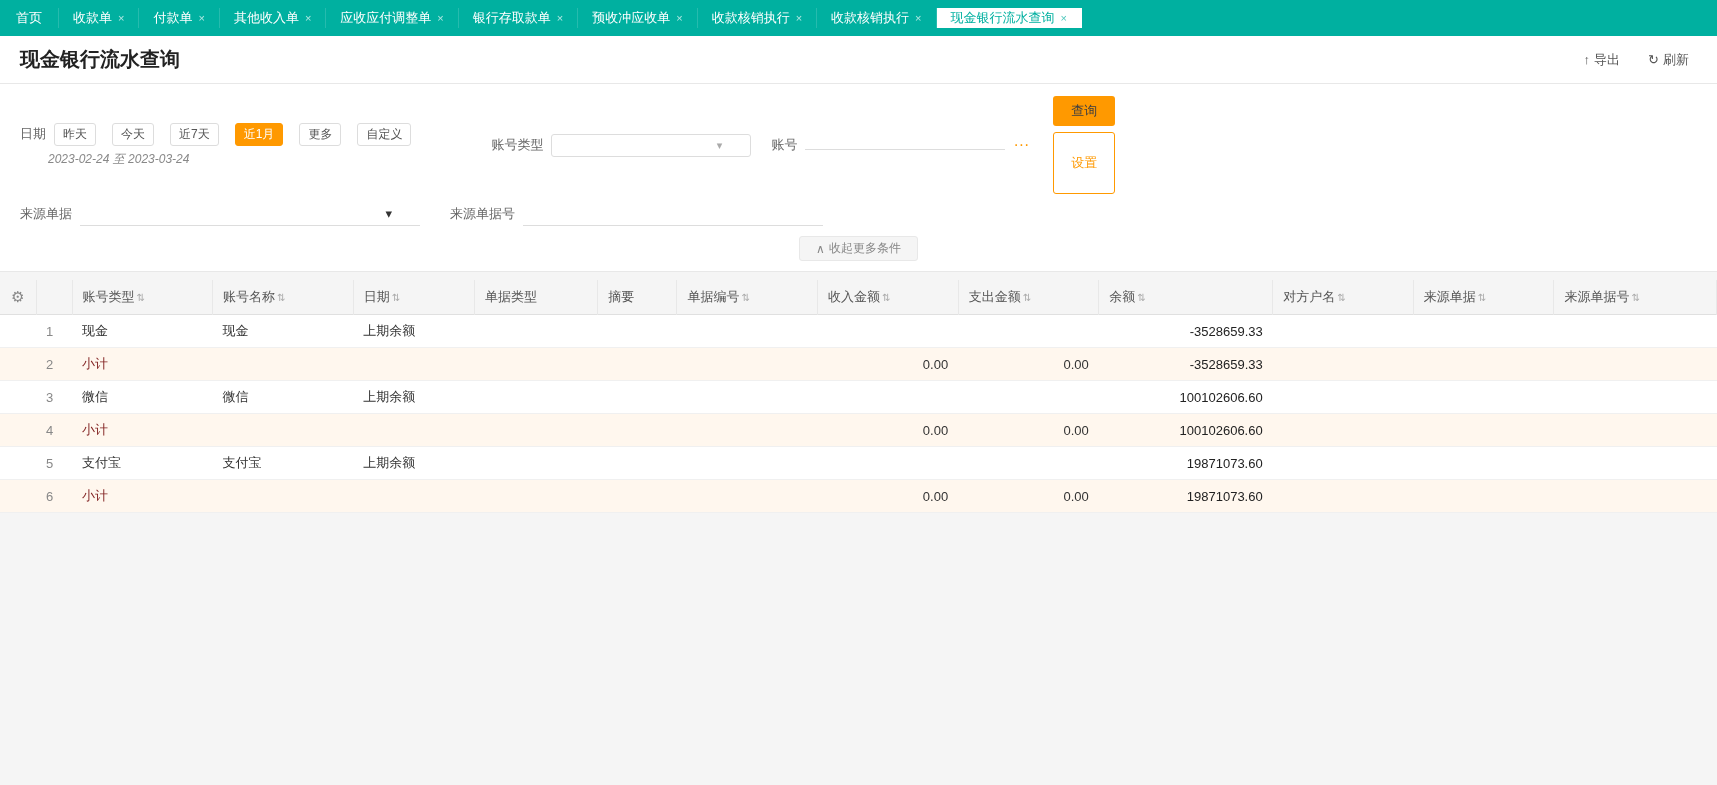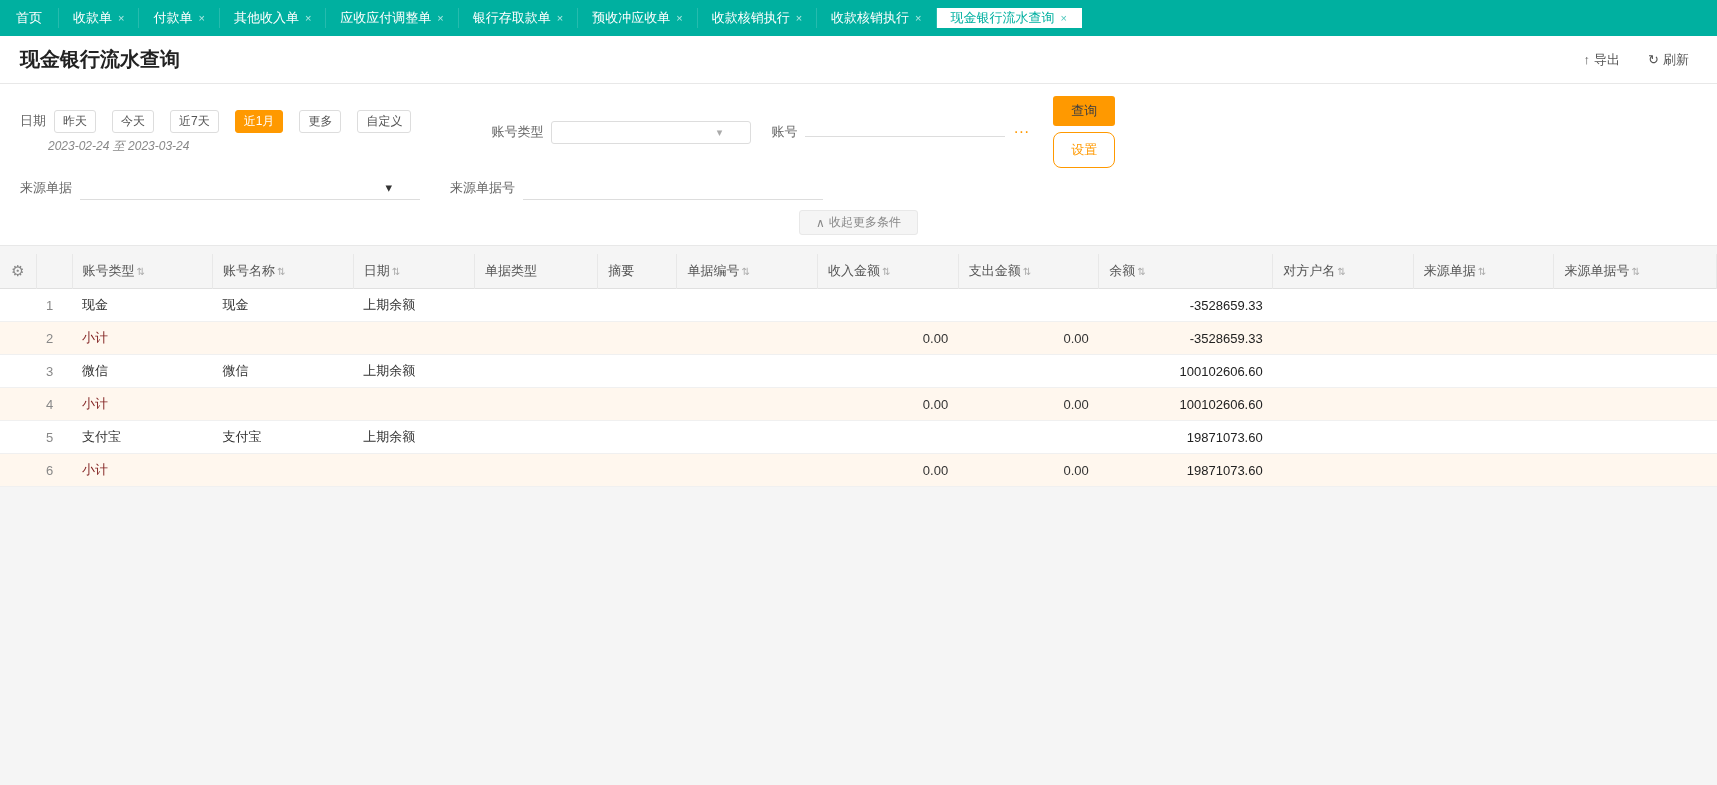--- a/index.html
+++ b/index.html
@@ -159,22 +159,22 @@
       border: none;
       border-radius: 3px;
       padding: 6px 18px;
       font-size: 13px;
       cursor: pointer;
     }
     .settings-btn {
       background: #fff;
       color: #f90;
       border: 1px solid #f90;
-      border-radius: 8px;
-      padding: 8px 14px;
+      border-radius: 3px;
+      padding: 21px 14px;
       font-size: 13px;
       cursor: pointer;
     }
     .filter-row2 {
       display: flex;
       align-items: center;
       gap: 30px;
       margin-bottom: 6px;
     }
     .source-select {

